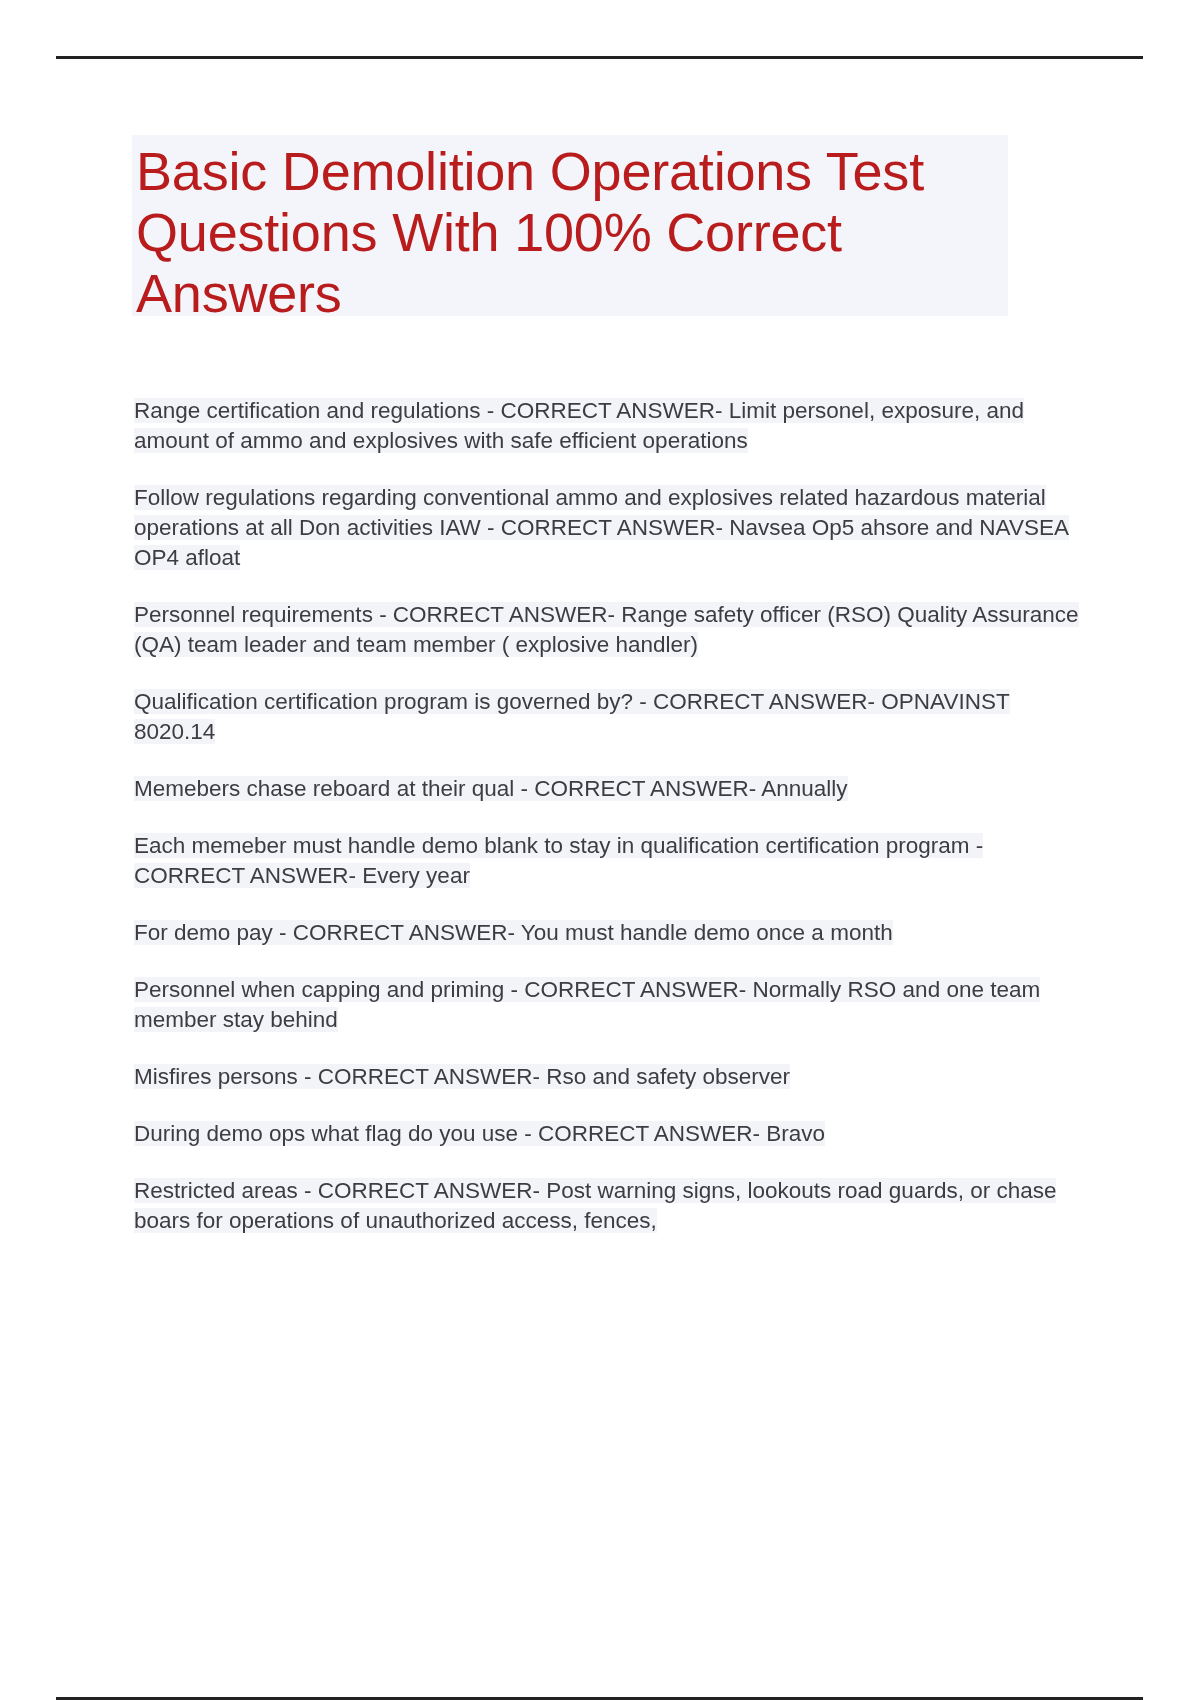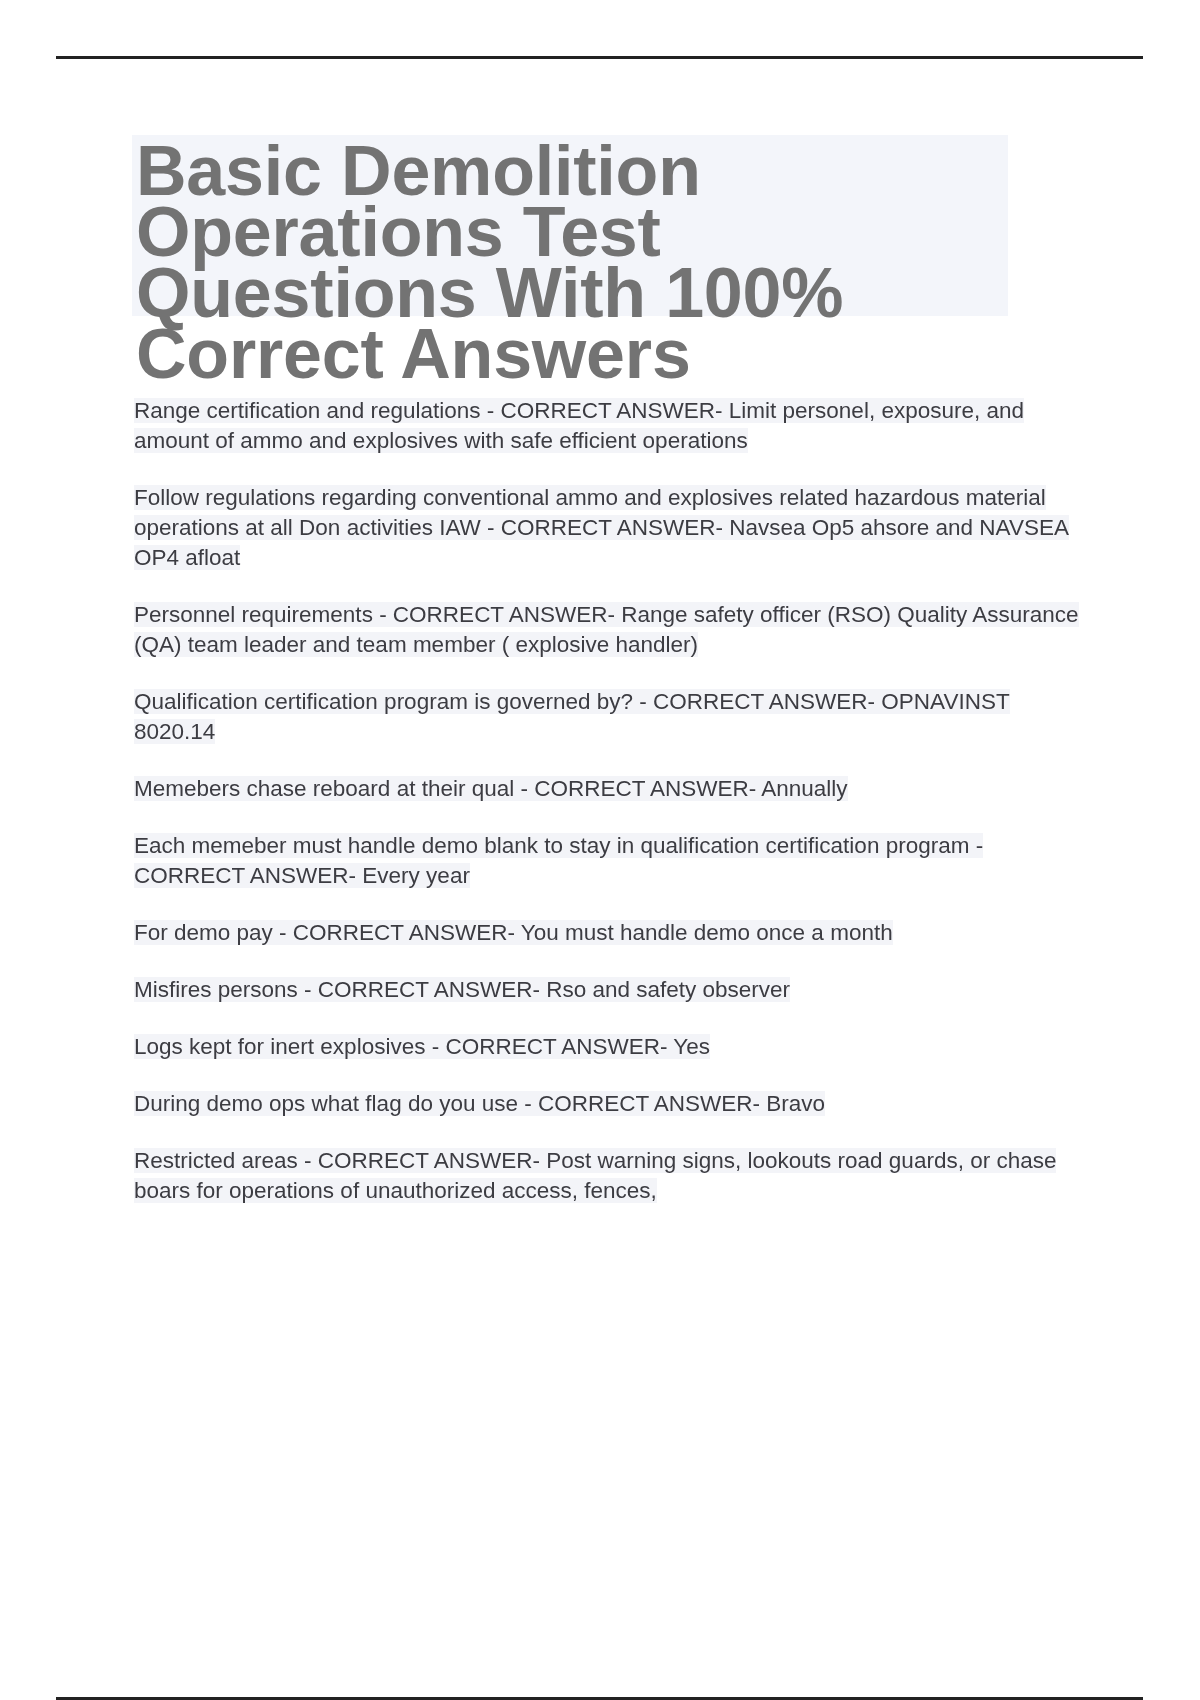--- a/index.html
+++ b/index.html
@@ -29,24 +29,24 @@
       left: 132px;
       top: 135px;
       width: 876px;
       height: 181px;
       background: #f3f5fa;
     }
     .title {
       margin: 0;
       padding: 6px 0 0 4px;
       font-family: "Liberation Sans", sans-serif;
-      font-weight: bold;
-      font-size: 70px;
+      font-weight: normal;
+      font-size: 54px;
       line-height: 61px;
-      color: #737373;
+      color: #b91c1c;
       letter-spacing: -0.2px;
     }
 
     .qa-list {
       position: absolute;
       left: 134px;
       top: 396px;
       width: 960px;
       margin: 0;
       padding: 0;
@@ -74,19 +74,19 @@
 </div>
 
 <ul class="qa-list">
   <li class="qa-item"><span>Range certification and regulations - CORRECT ANSWER- Limit personel, exposure, and amount of ammo and explosives with safe efficient operations</span></li>
   <li class="qa-item"><span>Follow regulations regarding conventional ammo and explosives related hazardous material operations at all Don activities IAW - CORRECT ANSWER- Navsea Op5 ahsore and NAVSEA OP4 afloat</span></li>
   <li class="qa-item"><span>Personnel requirements - CORRECT ANSWER- Range safety officer (RSO) Quality Assurance (QA) team leader and team member ( explosive handler)</span></li>
   <li class="qa-item"><span>Qualification certification program is governed by? - CORRECT ANSWER- OPNAVINST 8020.14</span></li>
   <li class="qa-item"><span>Memebers chase reboard at their qual - CORRECT ANSWER- Annually</span></li>
   <li class="qa-item"><span>Each memeber must handle demo blank to stay in qualification certification program - CORRECT ANSWER- Every year</span></li>
   <li class="qa-item"><span>For demo pay - CORRECT ANSWER- You must handle demo once a month</span></li>
+  <li class="qa-item"><span>Personnel when capping and priming - CORRECT ANSWER- Normally RSO and one team member stay behind</span></li>
   <li class="qa-item"><span>Misfires persons - CORRECT ANSWER- Rso and safety observer</span></li>
-  <li class="qa-item"><span>Logs kept for inert explosives - CORRECT ANSWER- Yes</span></li>
   <li class="qa-item"><span>During demo ops what flag do you use - CORRECT ANSWER- Bravo</span></li>
   <li class="qa-item"><span>Restricted areas - CORRECT ANSWER- Post warning signs, lookouts road guards, or chase boars for operations of unauthorized access, fences,</span></li>
 </ul>
 
 <div class="rule bottom"></div>
 
 </body></html>

